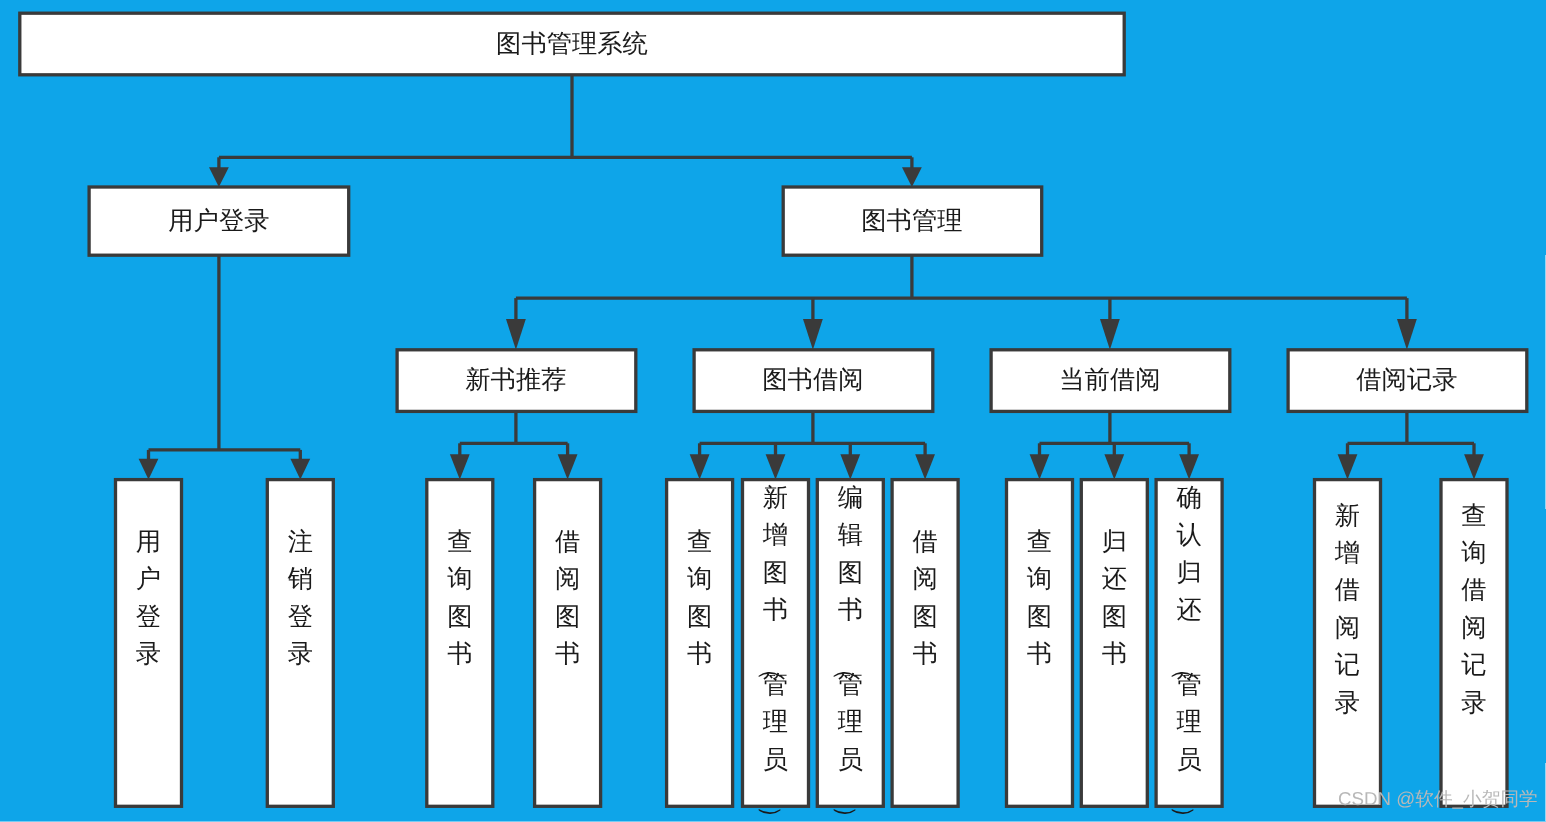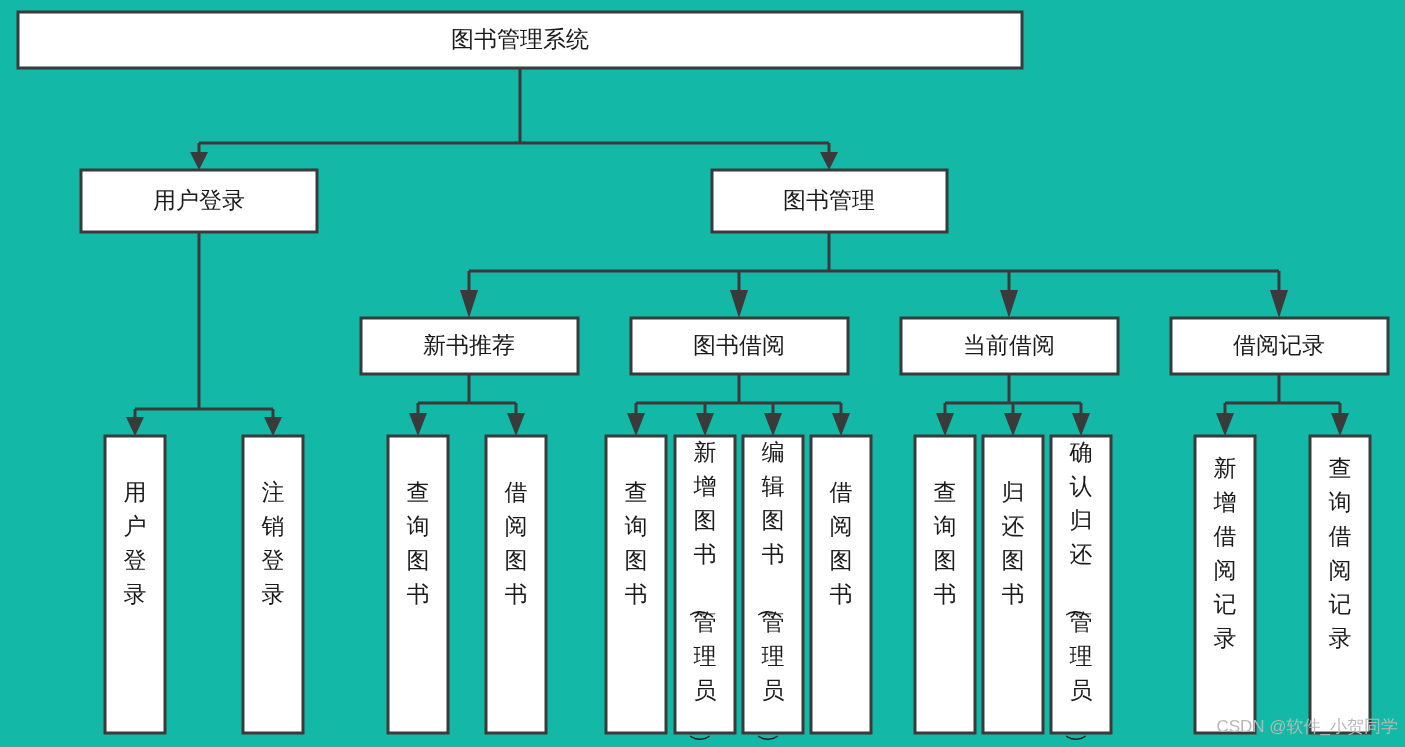--- a/index.html
+++ b/index.html
@@ -10,21 +10,21 @@
   body {
     width: 1405px;
     height: 747px;
     font-family: "Liberation Sans", "DejaVu Sans", sans-serif;
     overflow: hidden;
   }
   #diagram-root {
     position: relative;
     width: 1405px;
     height: 747px;
-    background: #14b8a6;
+    background: #0ea5e9;
     text-align: right;
   }
   svg#flow-svg {
     position: absolute;
     left: 0;
     top: 0;
     width: 1405px;
     height: 747px;
     display: block;
   }

